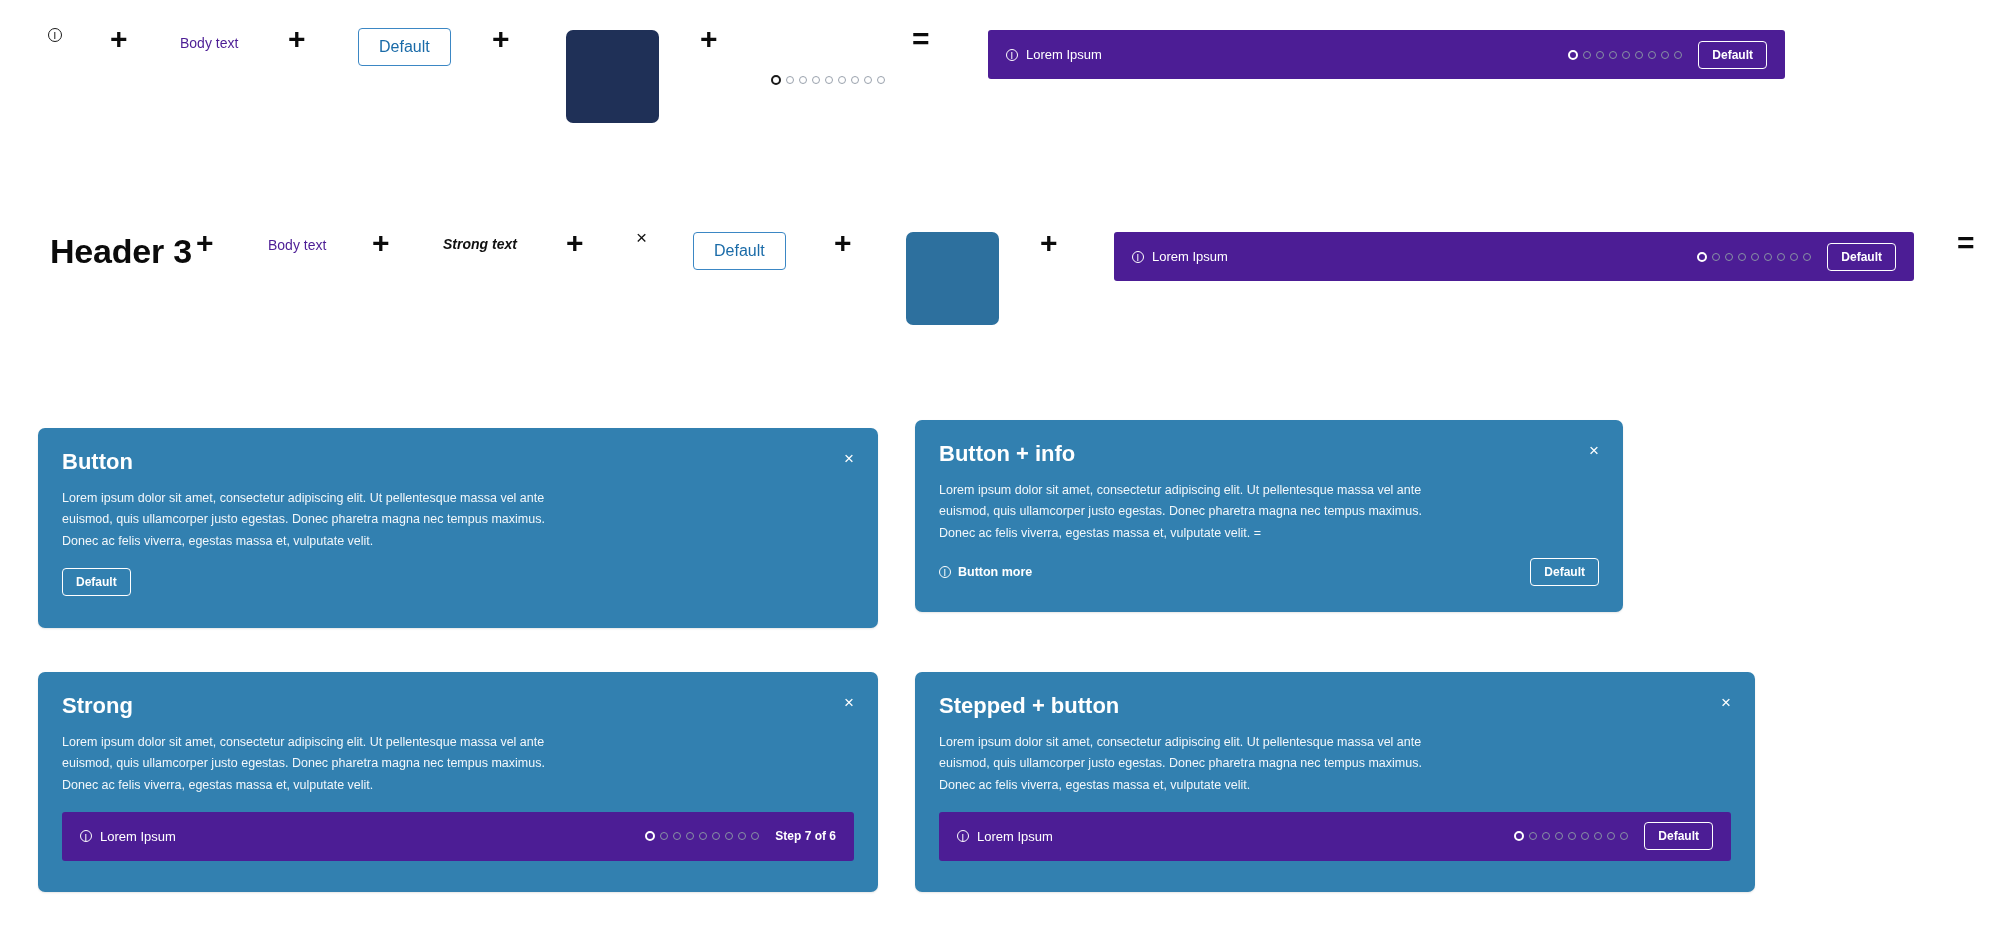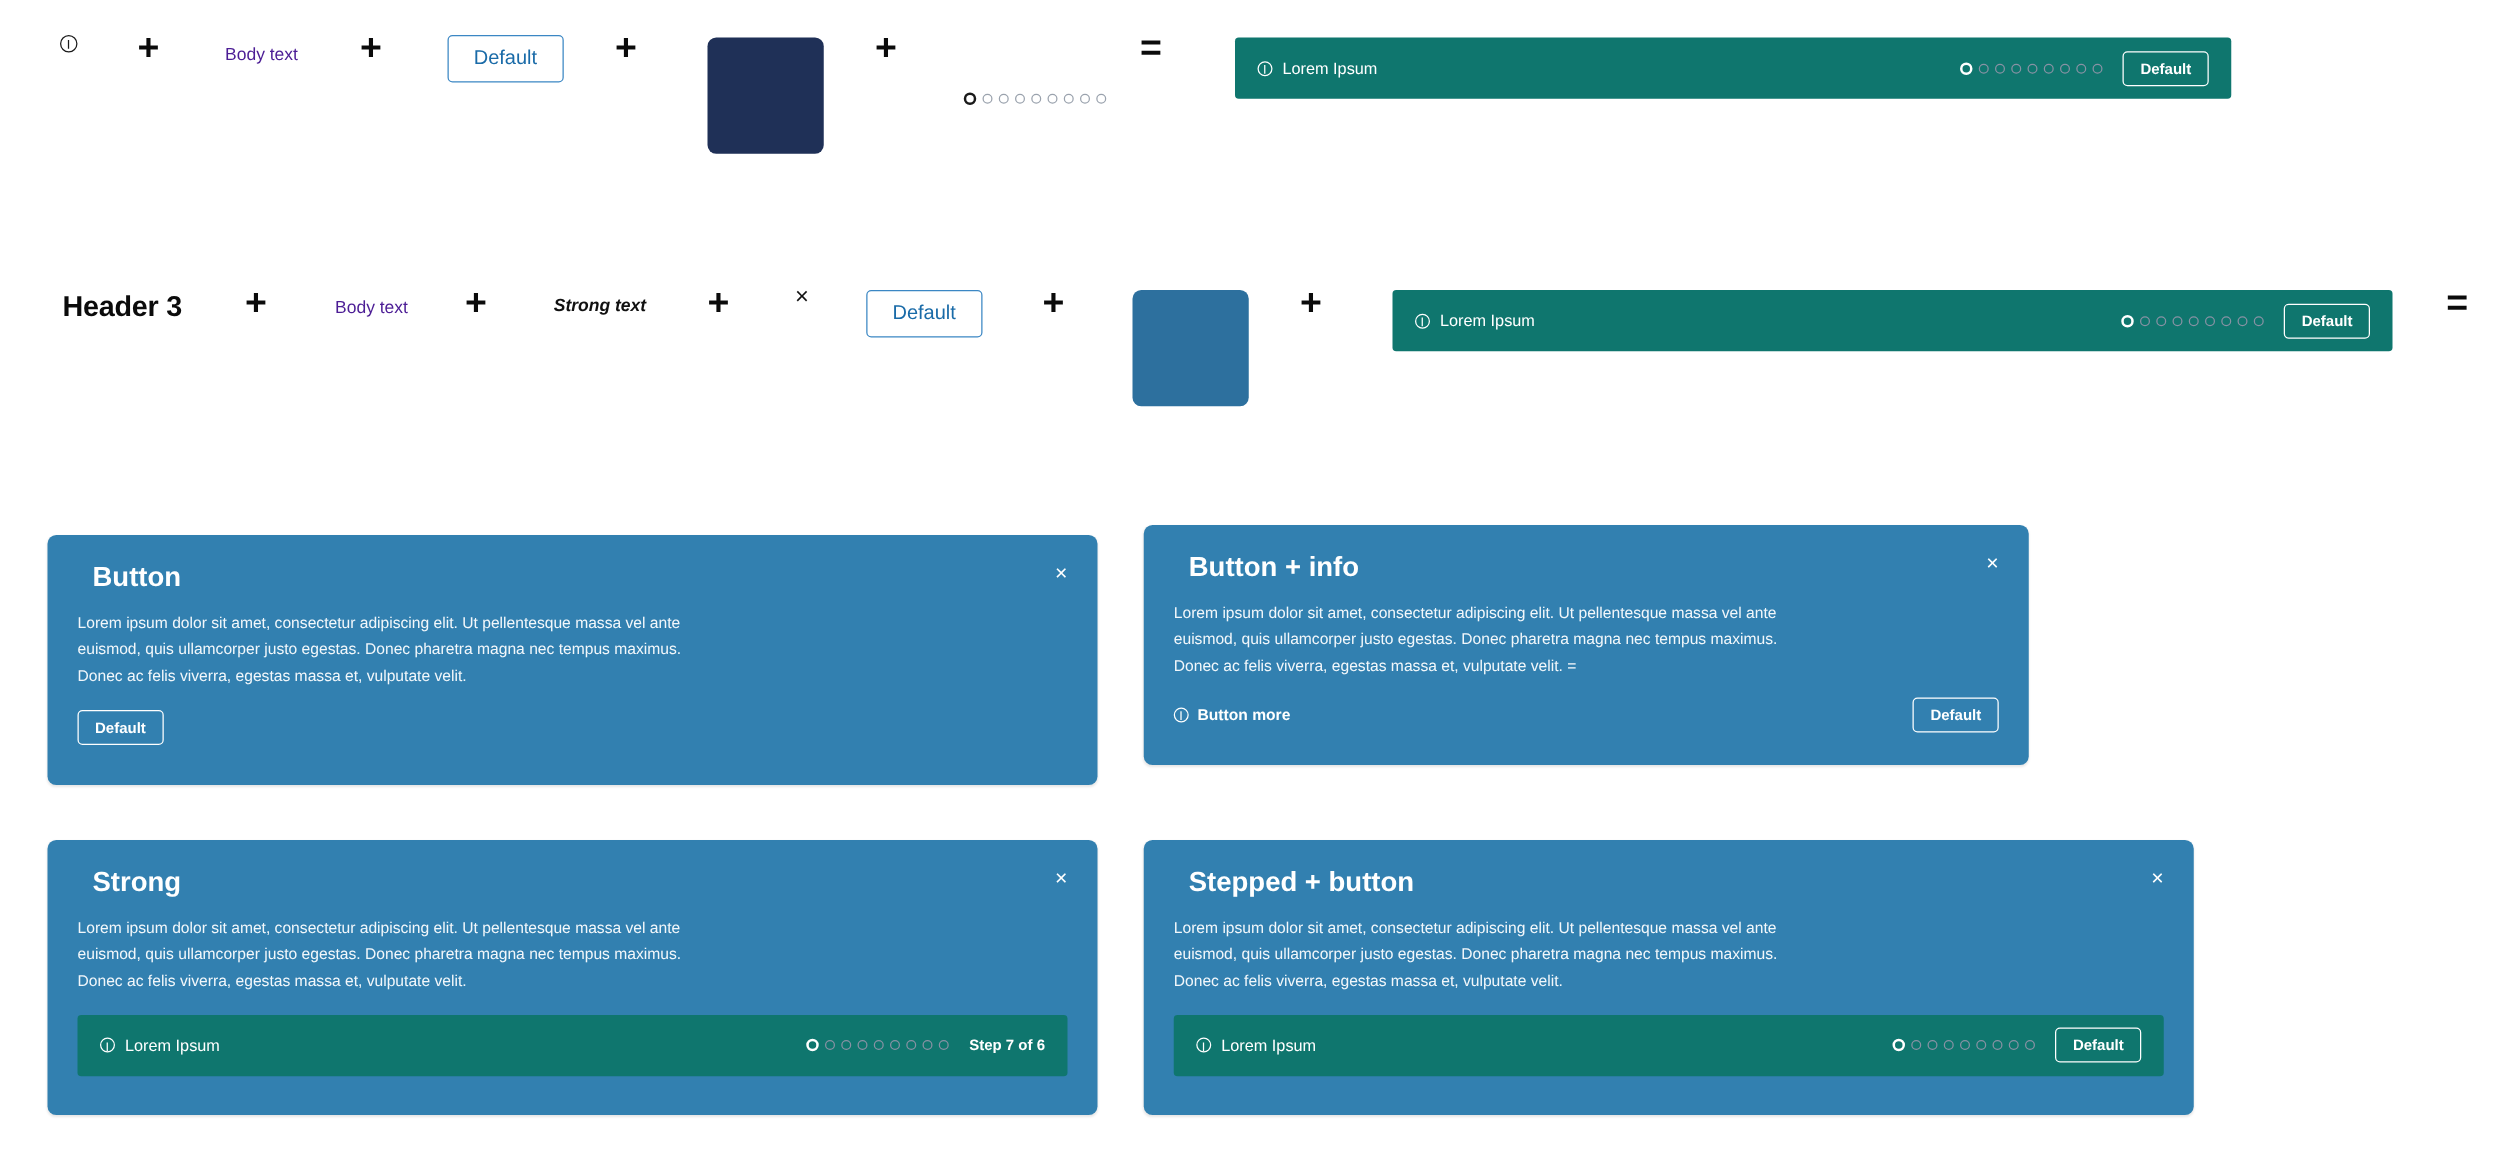--- a/index.html
+++ b/index.html
@@ -20,21 +20,21 @@
   .equals {
     font-size: 30px; font-weight: 700; color: #0b0b0b; line-height: 1;
     font-family: "Liberation Sans", sans-serif;
   }
   .times {
     font-size: 19px; font-weight: 400; color: #111; line-height: 1;
     font-family: "Liberation Sans", sans-serif;
   }
   .body-text { font-size: 14px; color: #4c1d95; }
   .strong-text { font-size: 14px; color: #111; font-weight: 700; font-style: italic; }
-  .header3 { font-size: 23px; font-weight: 700; color: #0b0b0b; letter-spacing: -0.2px; }
+  .header3 { font-size: 34px; font-weight: 700; color: #0b0b0b; letter-spacing: -0.2px; }
 
   .info-glyph {
     display: inline-block; width: 14px; height: 14px; border-radius: 50%;
     border: 1.4px solid currentColor; position: relative;
   }
   .info-glyph::after {
     content: ""; position: absolute; left: 50%; top: 2.5px;
     transform: translateX(-50%);
     width: 1.4px; height: 7px; background: currentColor;
   }
@@ -66,36 +66,36 @@
   .dots .dot {
     width: 8px; height: 8px; border-radius: 50%;
     border: 1px solid #9aa2ad; background: transparent;
   }
   .dots .dot.active { width: 10px; height: 10px; border: 2px solid #1a1a1a; }
   .dots.on-dark .dot { border-color: #8892a4; }
   .dots.on-dark .dot.active { border-color: #ffffff; }
 
   
   .darkbar {
-    background: #0f766e; border-radius: 3px;
+    background: #4c1d95; border-radius: 3px;
     display: flex; align-items: center; justify-content: space-between;
     padding: 0 18px; color: #ffffff; gap: 28px;
   }
   .darkbar .left { display: flex; align-items: center; gap: 8px; font-size: 13px; }
   .darkbar .right { display: flex; align-items: center; gap: 16px; }
   .step-label { font-size: 12px; font-weight: 700; color: #fff; white-space: nowrap; }
 
   
   .card {
     position: absolute; background: #3280b0; border-radius: 7px;
     color: #ffffff; padding: 22px 24px 18px 24px;
     box-shadow: 0 1px 2px rgba(0,0,0,.10);
     display: flex; flex-direction: column;
   }
-  .card-head { display: flex; align-items: flex-start; justify-content: space-between; margin-left: 12px; }
+  .card-head { display: flex; align-items: flex-start; justify-content: space-between; }
   .card-title { font-size: 22px; font-weight: 700; line-height: 1.1; }
   .card-close {
     font-size: 17px; line-height: 1; color: #fff; cursor: pointer;
     background: none; border: none; padding: 0; font-family: "Liberation Sans", sans-serif;
   }
   .card-body {
     font-size: 12.5px; line-height: 1.7; color: #f2f7fb;
     max-width: 510px; margin-top: 14px;
   }
   .card-footer { margin-top: auto; display: flex; align-items: center; }

